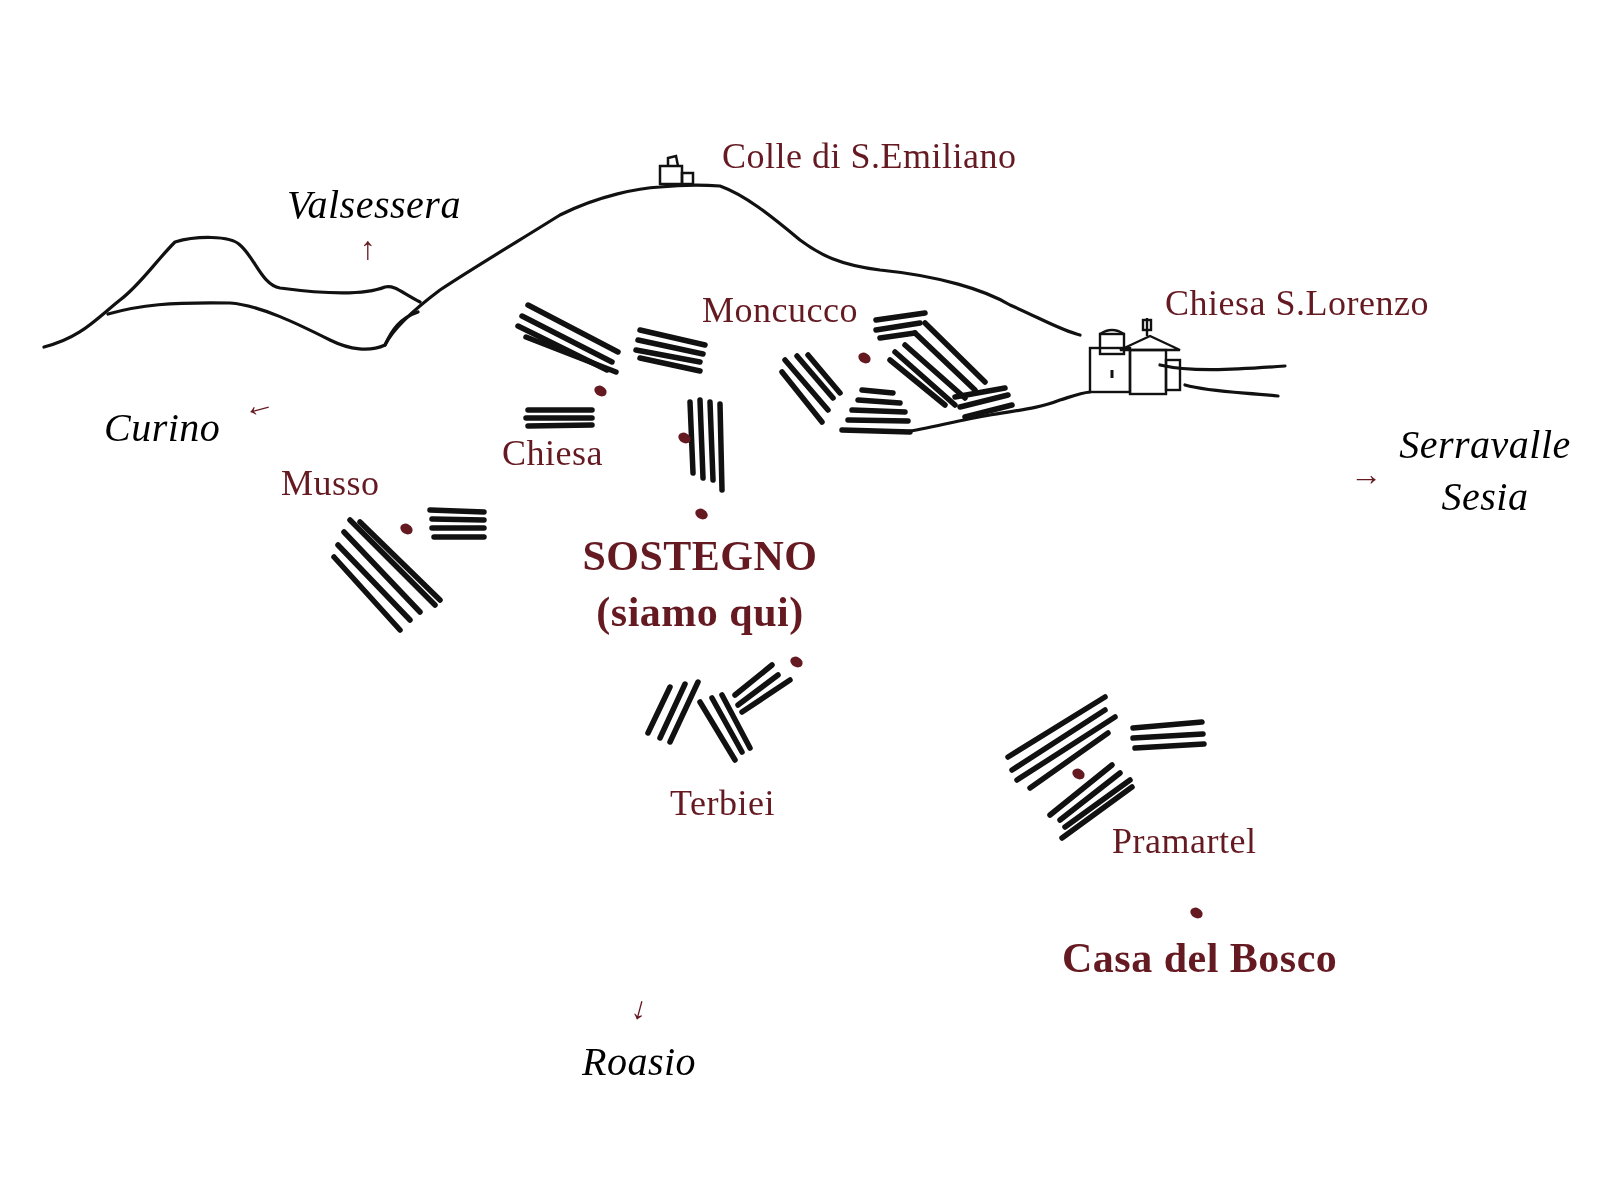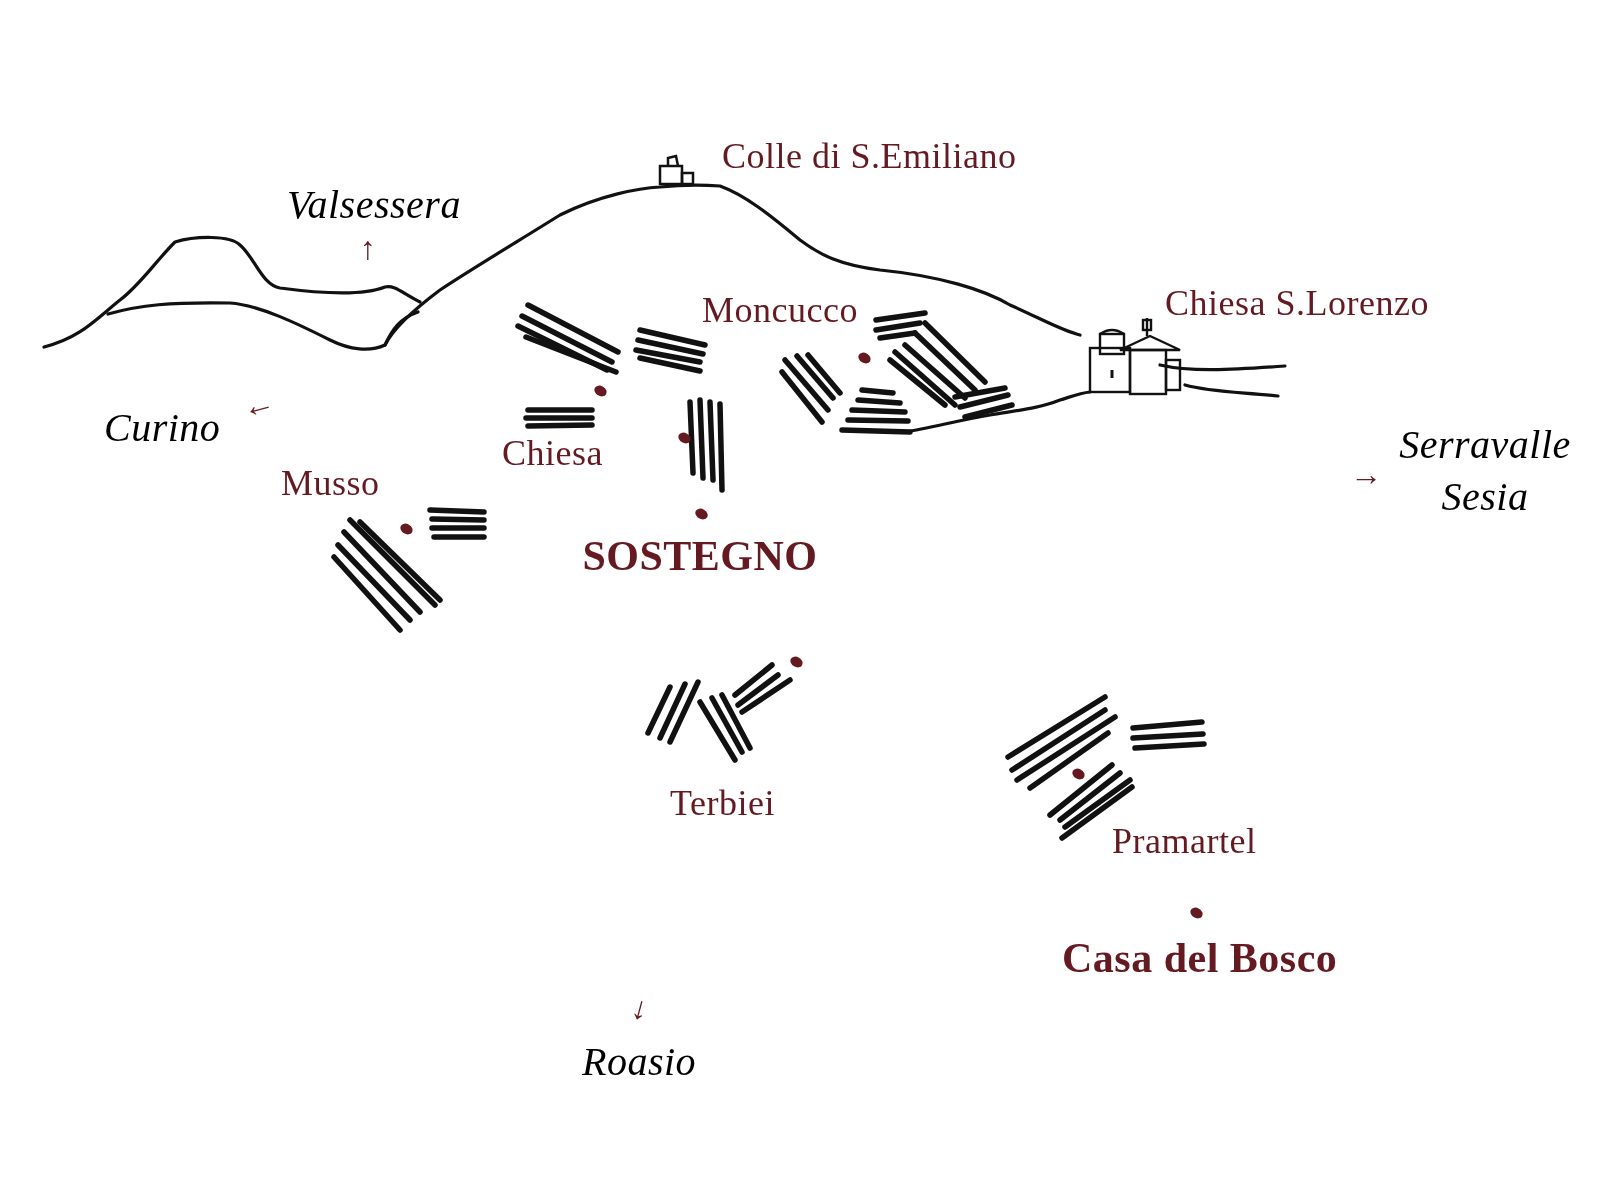--- a/index.html
+++ b/index.html
@@ -180,20 +180,21 @@
   <div class="dot" style="left:1190px;top:908px;"></div>
 
   <div class="lbl place" style="left:1165px;top:285px;">Chiesa S.Lorenzo</div>
   <div class="lbl place" style="left:722px;top:138px;">Colle di S.Emiliano</div>
 
   <div class="lbl place" style="left:702px;top:292px;">Moncucco</div>
   <div class="lbl place" style="left:502px;top:435px;">Chiesa</div>
   <div class="lbl place" style="left:281px;top:465px;">Musso</div>
   <div class="lbl place bold center" style="left:570px;top:535px;width:260px;">
     <div>SOSTEGNO</div>
+    <div style="margin-top:14px;">(siamo qui)</div>
   </div>
   <div class="lbl place" style="left:670px;top:785px;">Terbiei</div>
   <div class="lbl place" style="left:1112px;top:823px;">Pramartel</div>
   <div class="lbl place bold" style="left:1062px;top:937px;">Casa del Bosco</div>
 
   <div class="lbl dest" style="left:287px;top:185px;">Valsessera</div>
   <div class="arrow" style="left:360px;top:232px;">↑</div>
 
   <div class="lbl dest" style="left:104px;top:408px;">Curino</div>
   <div class="arrow" style="left:242px;top:388px;transform:rotate(-15deg);">←</div>

